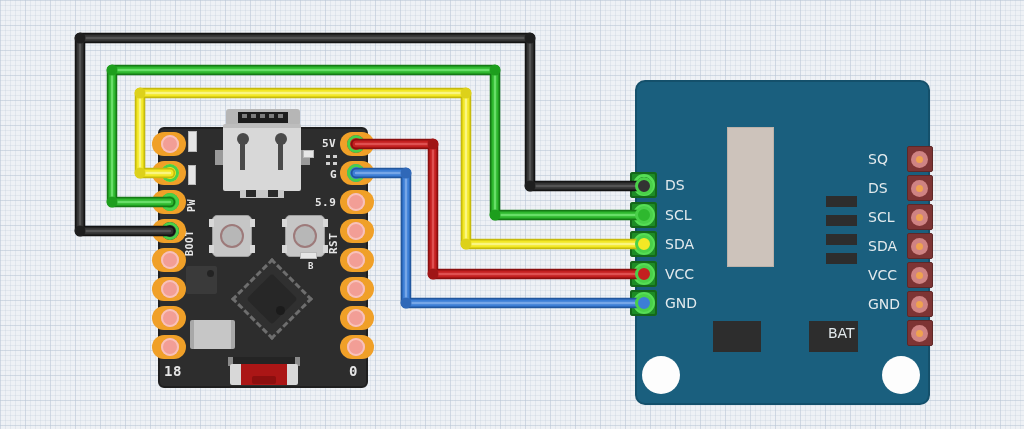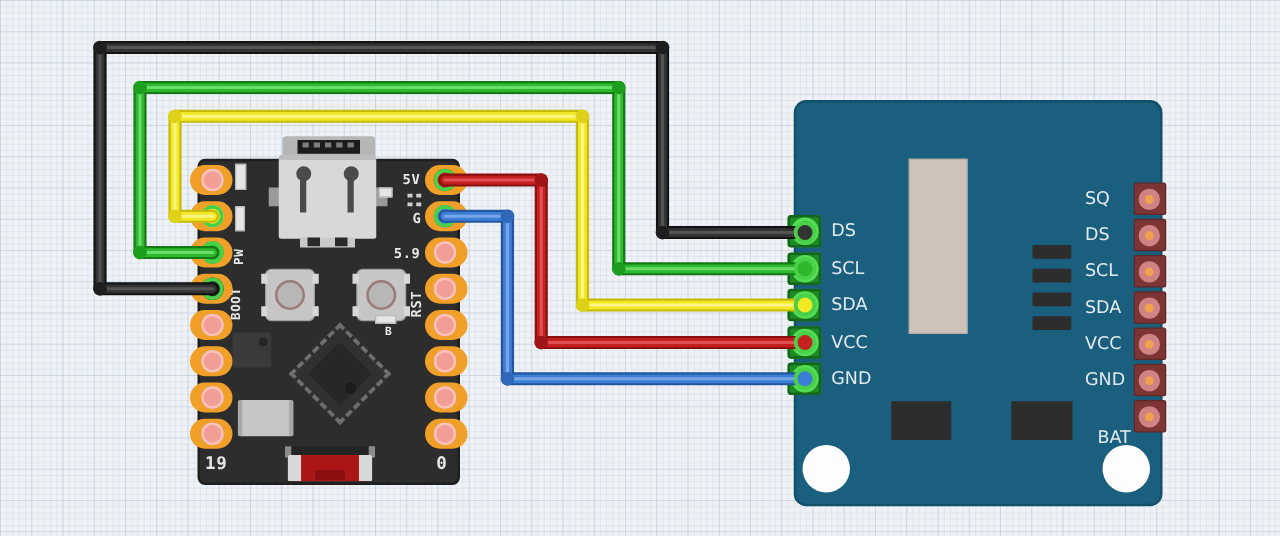--- a/index.html
+++ b/index.html
@@ -137,21 +137,21 @@
     <div class="dot" style="left:333px;top:155px;"></div>
   <div class="dot" style="left:326px;top:162px;"></div>
     <div class="dot" style="left:333px;top:162px;"></div>
 
   <div class="mcu-label" style="left:322px;top:137px;">5V</div>
   <div class="mcu-label" style="left:330px;top:168px;">G</div>
   <div class="mcu-label" style="left:315px;top:196px;">5.9</div>
   <div class="mcu-label vtext" style="left:327px;top:212px;height:42px;">RST</div>
   <div class="mcu-label vtext" style="left:186px;top:190px;height:22px;font-size:10px;">PW</div>
   <div class="mcu-label vtext" style="left:184px;top:210px;height:46px;font-size:10px;">BOOT</div>
-  <div class="mcu-label" style="left:164px;top:363px;font-size:14px;">19</div>
+  <div class="mcu-label" style="left:164px;top:363px;font-size:14px;">18</div>
   <div class="mcu-label" style="left:349px;top:363px;font-size:14px;">0</div>
   <div class="mcu-label" style="left:308px;top:261px;font-size:9px;">B</div>
 
   <div class="abs" id="rtc-board"></div>
   <div class="abs battery"></div>
   <div class="rtc-bar" style="top:196px;"></div>
   <div class="rtc-bar" style="top:215px;"></div>
   <div class="rtc-bar" style="top:234px;"></div>
   <div class="rtc-bar" style="top:253px;"></div>
   <div class="rtc-chip" style="left:713px;width:48px;"></div>
@@ -275,14 +275,14 @@
     <div class="rtc-rpad-cir" style="left: 911px; top: 267px;"></div>
     <div class="rtc-rpad-dot" style="left: 916px; top: 272px;"></div>
     <div class="rtc-pin-label" style="left: 868px; top: 265px;">VCC</div>
     <div class="rtc-rpad" style="top: 291px;"></div>
     <div class="rtc-rpad-cir" style="left: 911px; top: 296px;"></div>
     <div class="rtc-rpad-dot" style="left: 916px; top: 301px;"></div>
     <div class="rtc-pin-label" style="left: 868px; top: 294px;">GND</div>
     <div class="rtc-rpad" style="top: 320px;"></div>
     <div class="rtc-rpad-cir" style="left: 911px; top: 325px;"></div>
     <div class="rtc-rpad-dot" style="left: 916px; top: 330px;"></div>
-    <div class="rtc-pin-label" style="left: 878px; top: 323px; margin-top: 17px;">BAT</div>
+    <div class="rtc-pin-label" style="left: 828px; top: 323px;">BAT</div>
   </div>
 
 </body></html>

